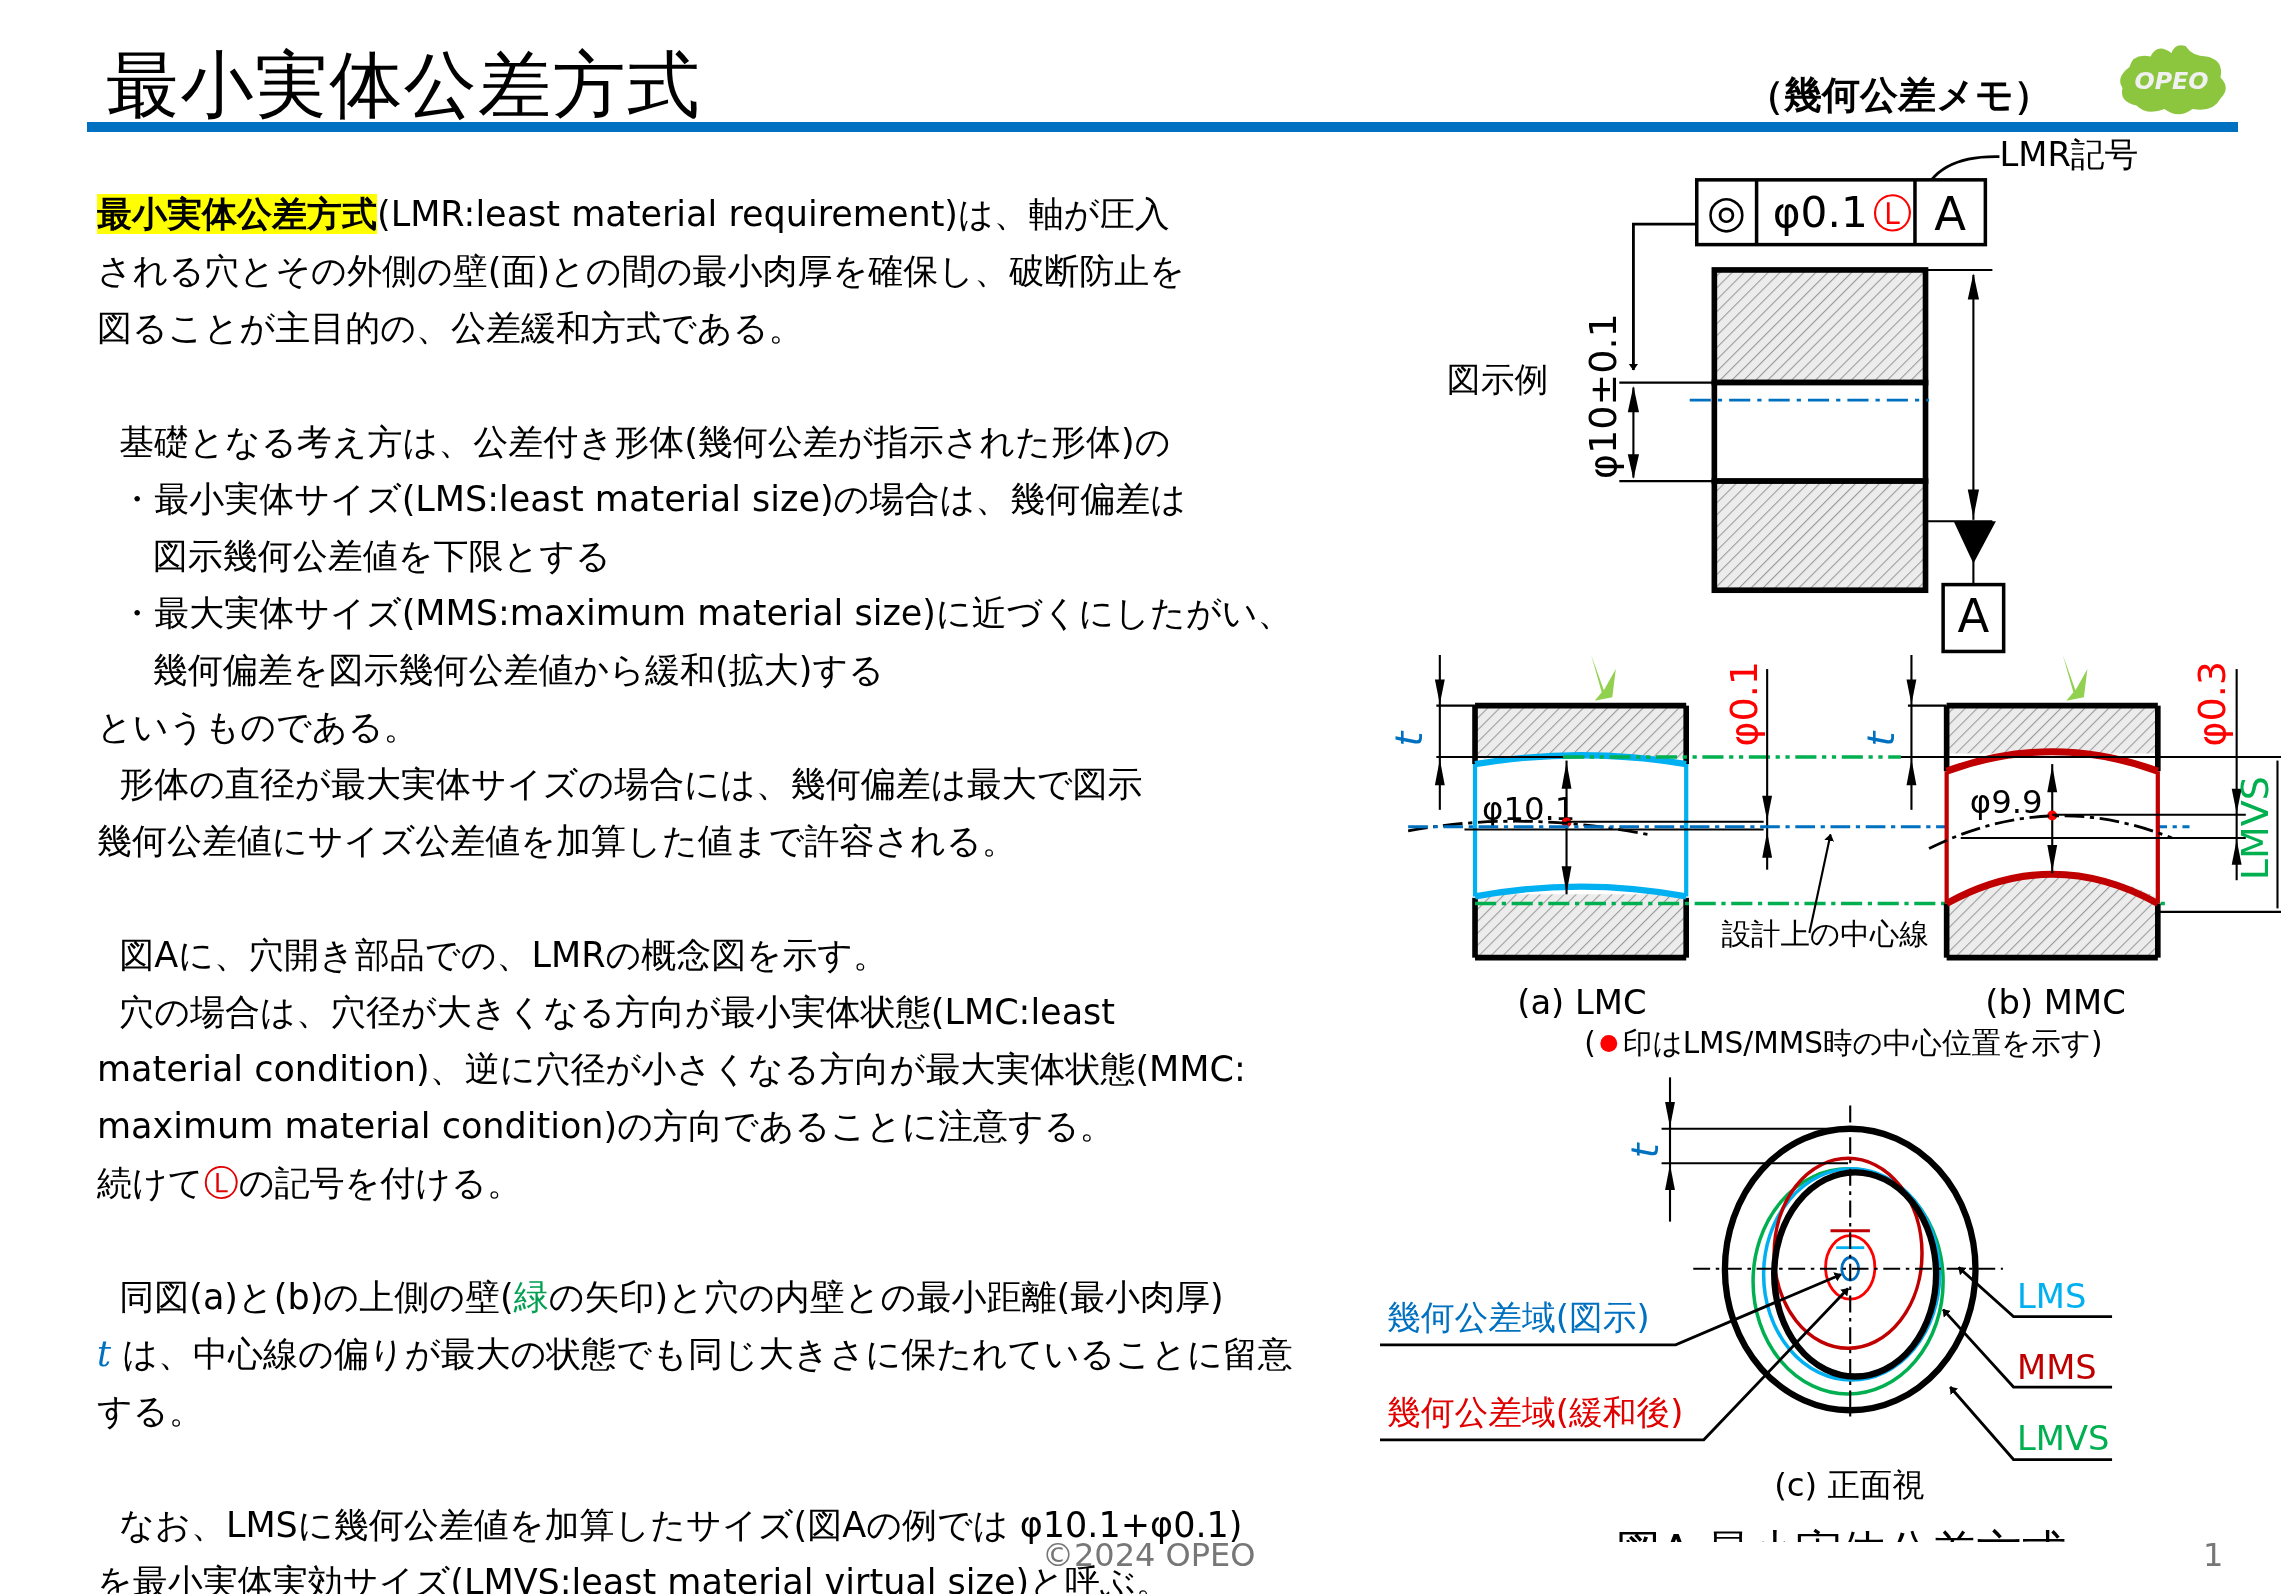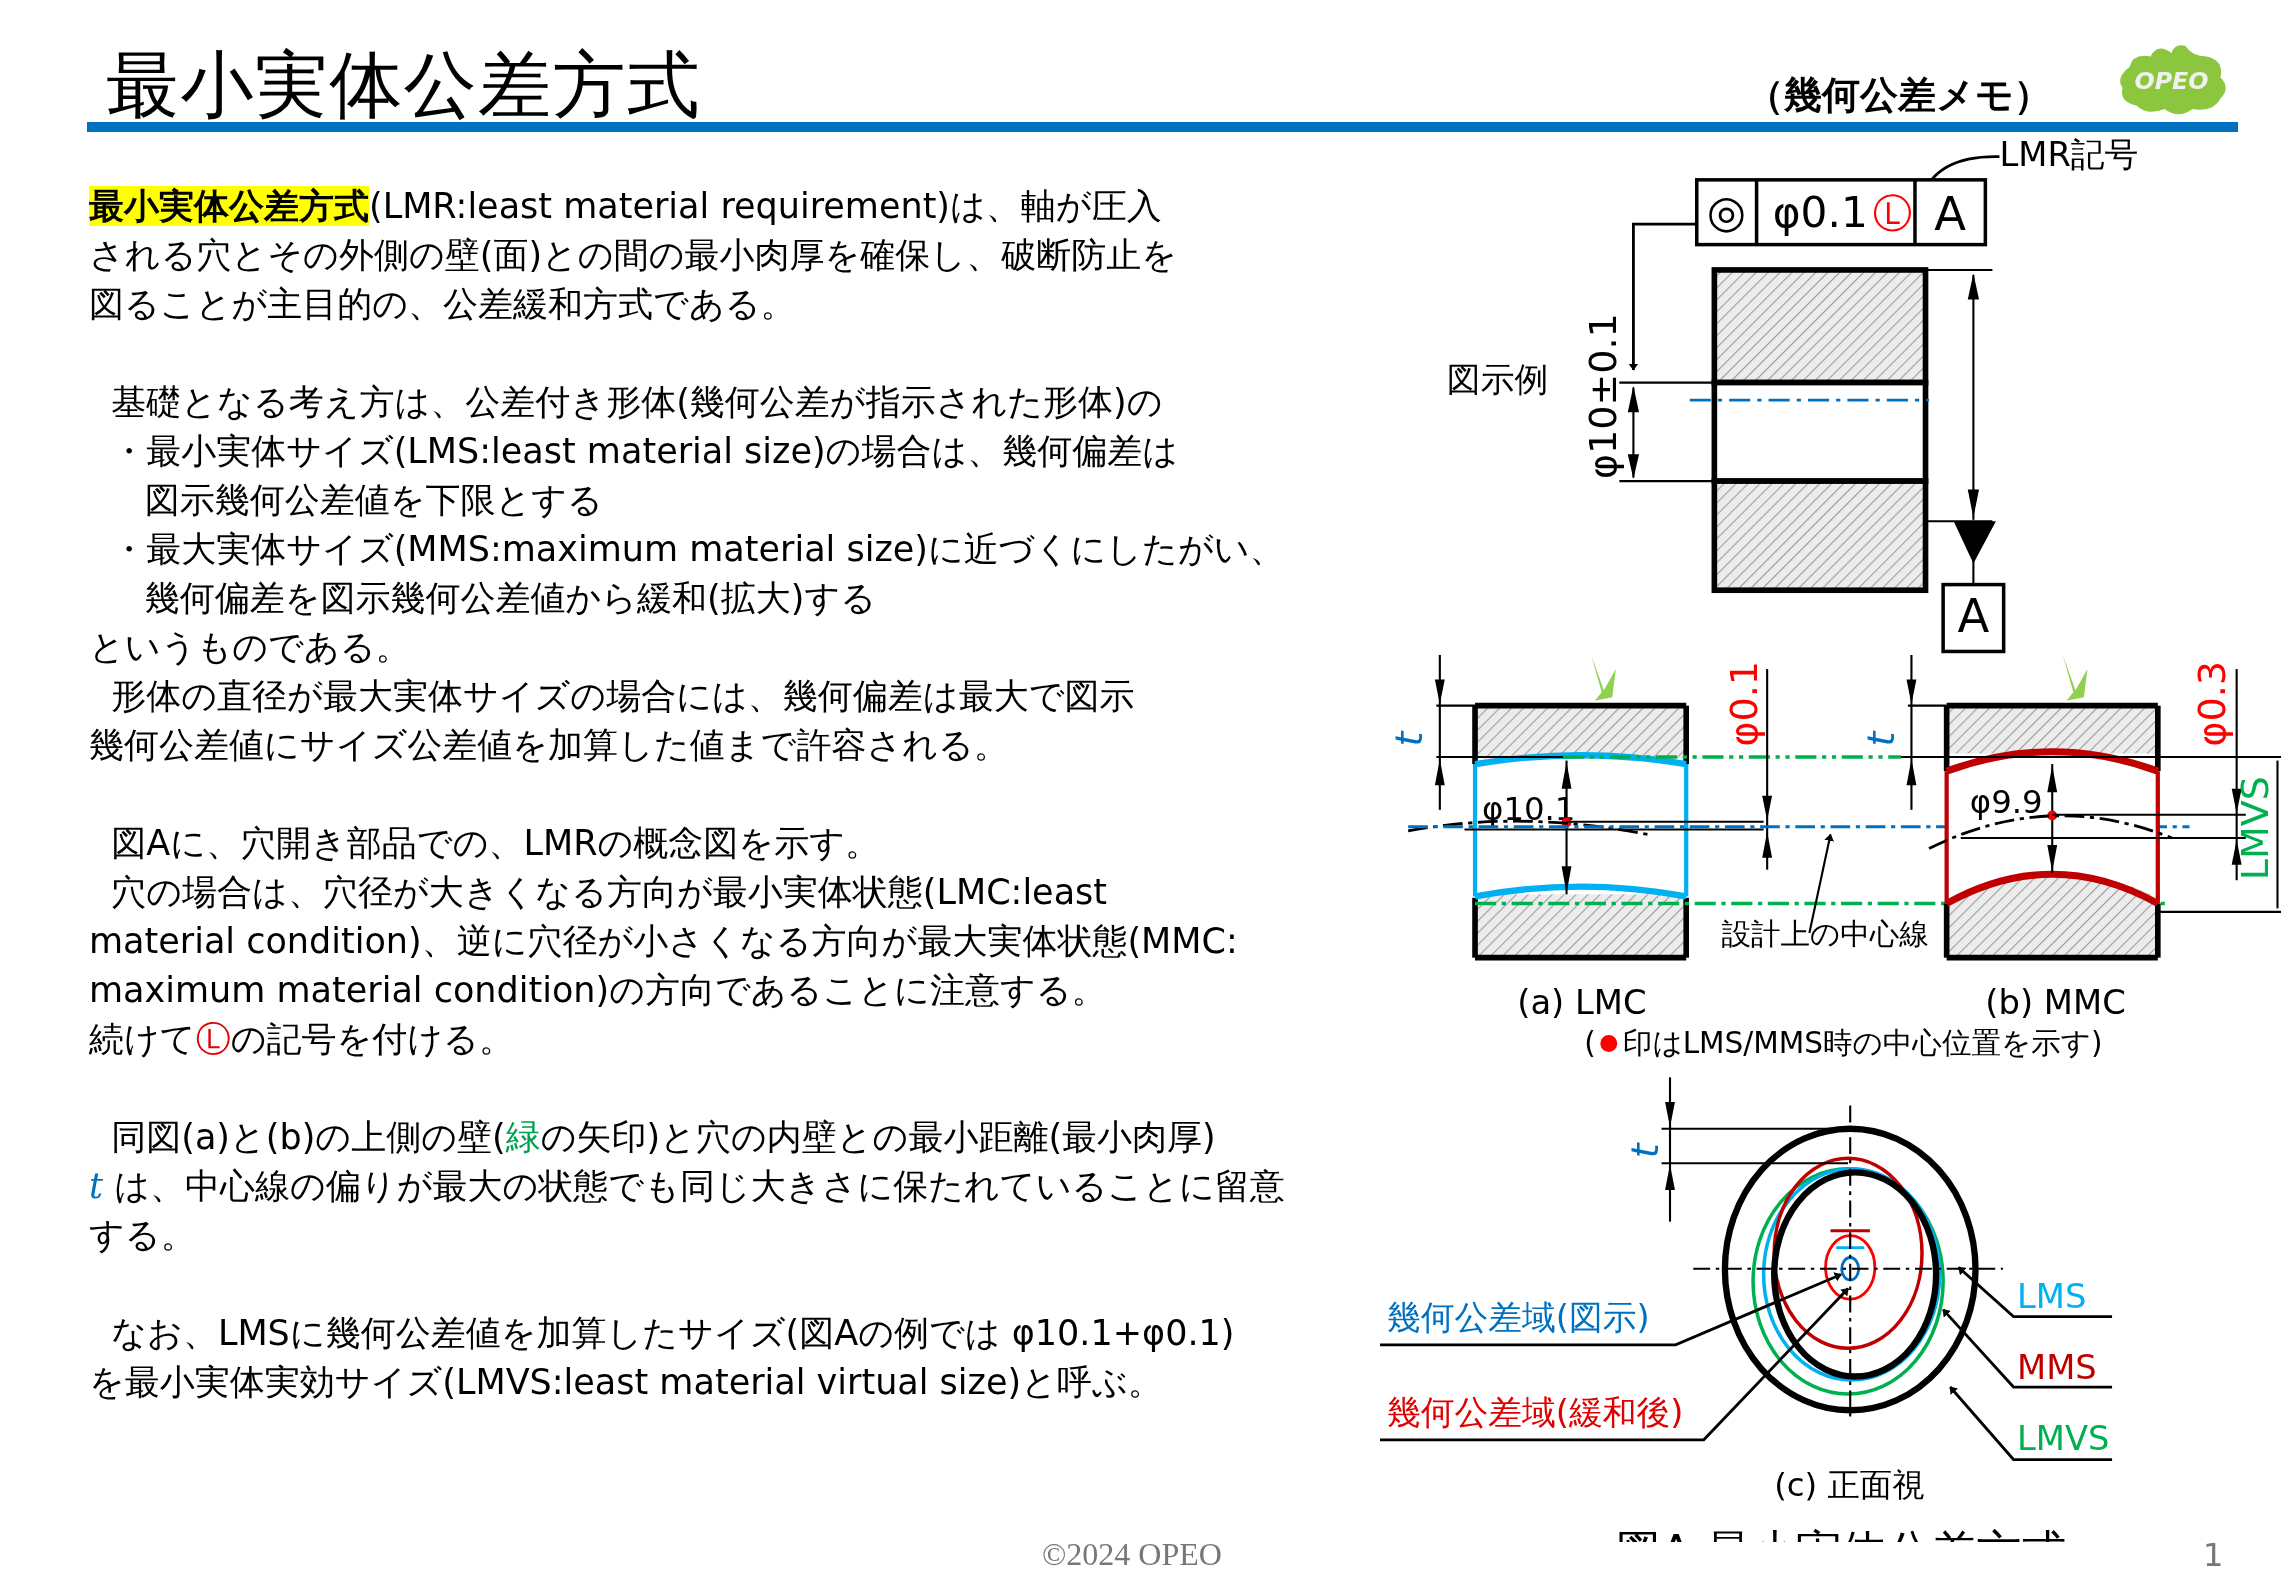--- a/index.html
+++ b/index.html
@@ -3,26 +3,26 @@
 <meta charset="utf-8">
 <style>
   html, body { margin:0; padding:0; background:#ffffff; }
   body { width:2295px; height:1594px; position:relative; overflow:hidden;
          font-family:"DejaVu Sans","Liberation Sans",sans-serif; color:#000; }
   .title { position:absolute; left:106px; top:37px; font-size:73px; letter-spacing:1.4px; }
   .subtitle { position:absolute; left:1746px; top:70px; font-size:38px;font-weight:bold; }
   .logo { position:absolute; left:2108px; top:39px; width:127px; height:84px; }
   .rule { position:absolute; left:87px; top:122px; width:2151px; height:10px; background:#0070c0; }
   .body-text { position:absolute; left:89px; top:182px; width:1281px; font-size:35px; line-height:49px; }
-  .body-text p { margin:0; white-space:pre; }
+  .body-text p { margin:8px; white-space:pre; }
   .hl { background:#ffff00; font-weight:bold; }
   .red { color:#e00000; }
   .green { color:#00a050; }
   .blue-it { color:#0070c0; font-style:italic; font-family:"DejaVu Serif",serif; }
-  .footer { position:absolute; top:1536px; left:1042px; font-size:32px; color:#777;font-family:Liberation Serif, serif; }
+  .footer { position:absolute; top:1536px; left:1042px; font-size:32px; color:#777; }
   .pagenum { position:absolute; top:1536px; left:2203px; font-size:32px; color:#777; }
   svg.fig { position:absolute; left:1380px; top:134px; }
   .svgtxt { font-family:"DejaVu Sans","Liberation Sans",sans-serif; }
 </style>
 </head>
 <body>
 
 <div class="title">最小実体公差方式</div>
 <div class="subtitle">（幾何公差メモ）</div>
 

